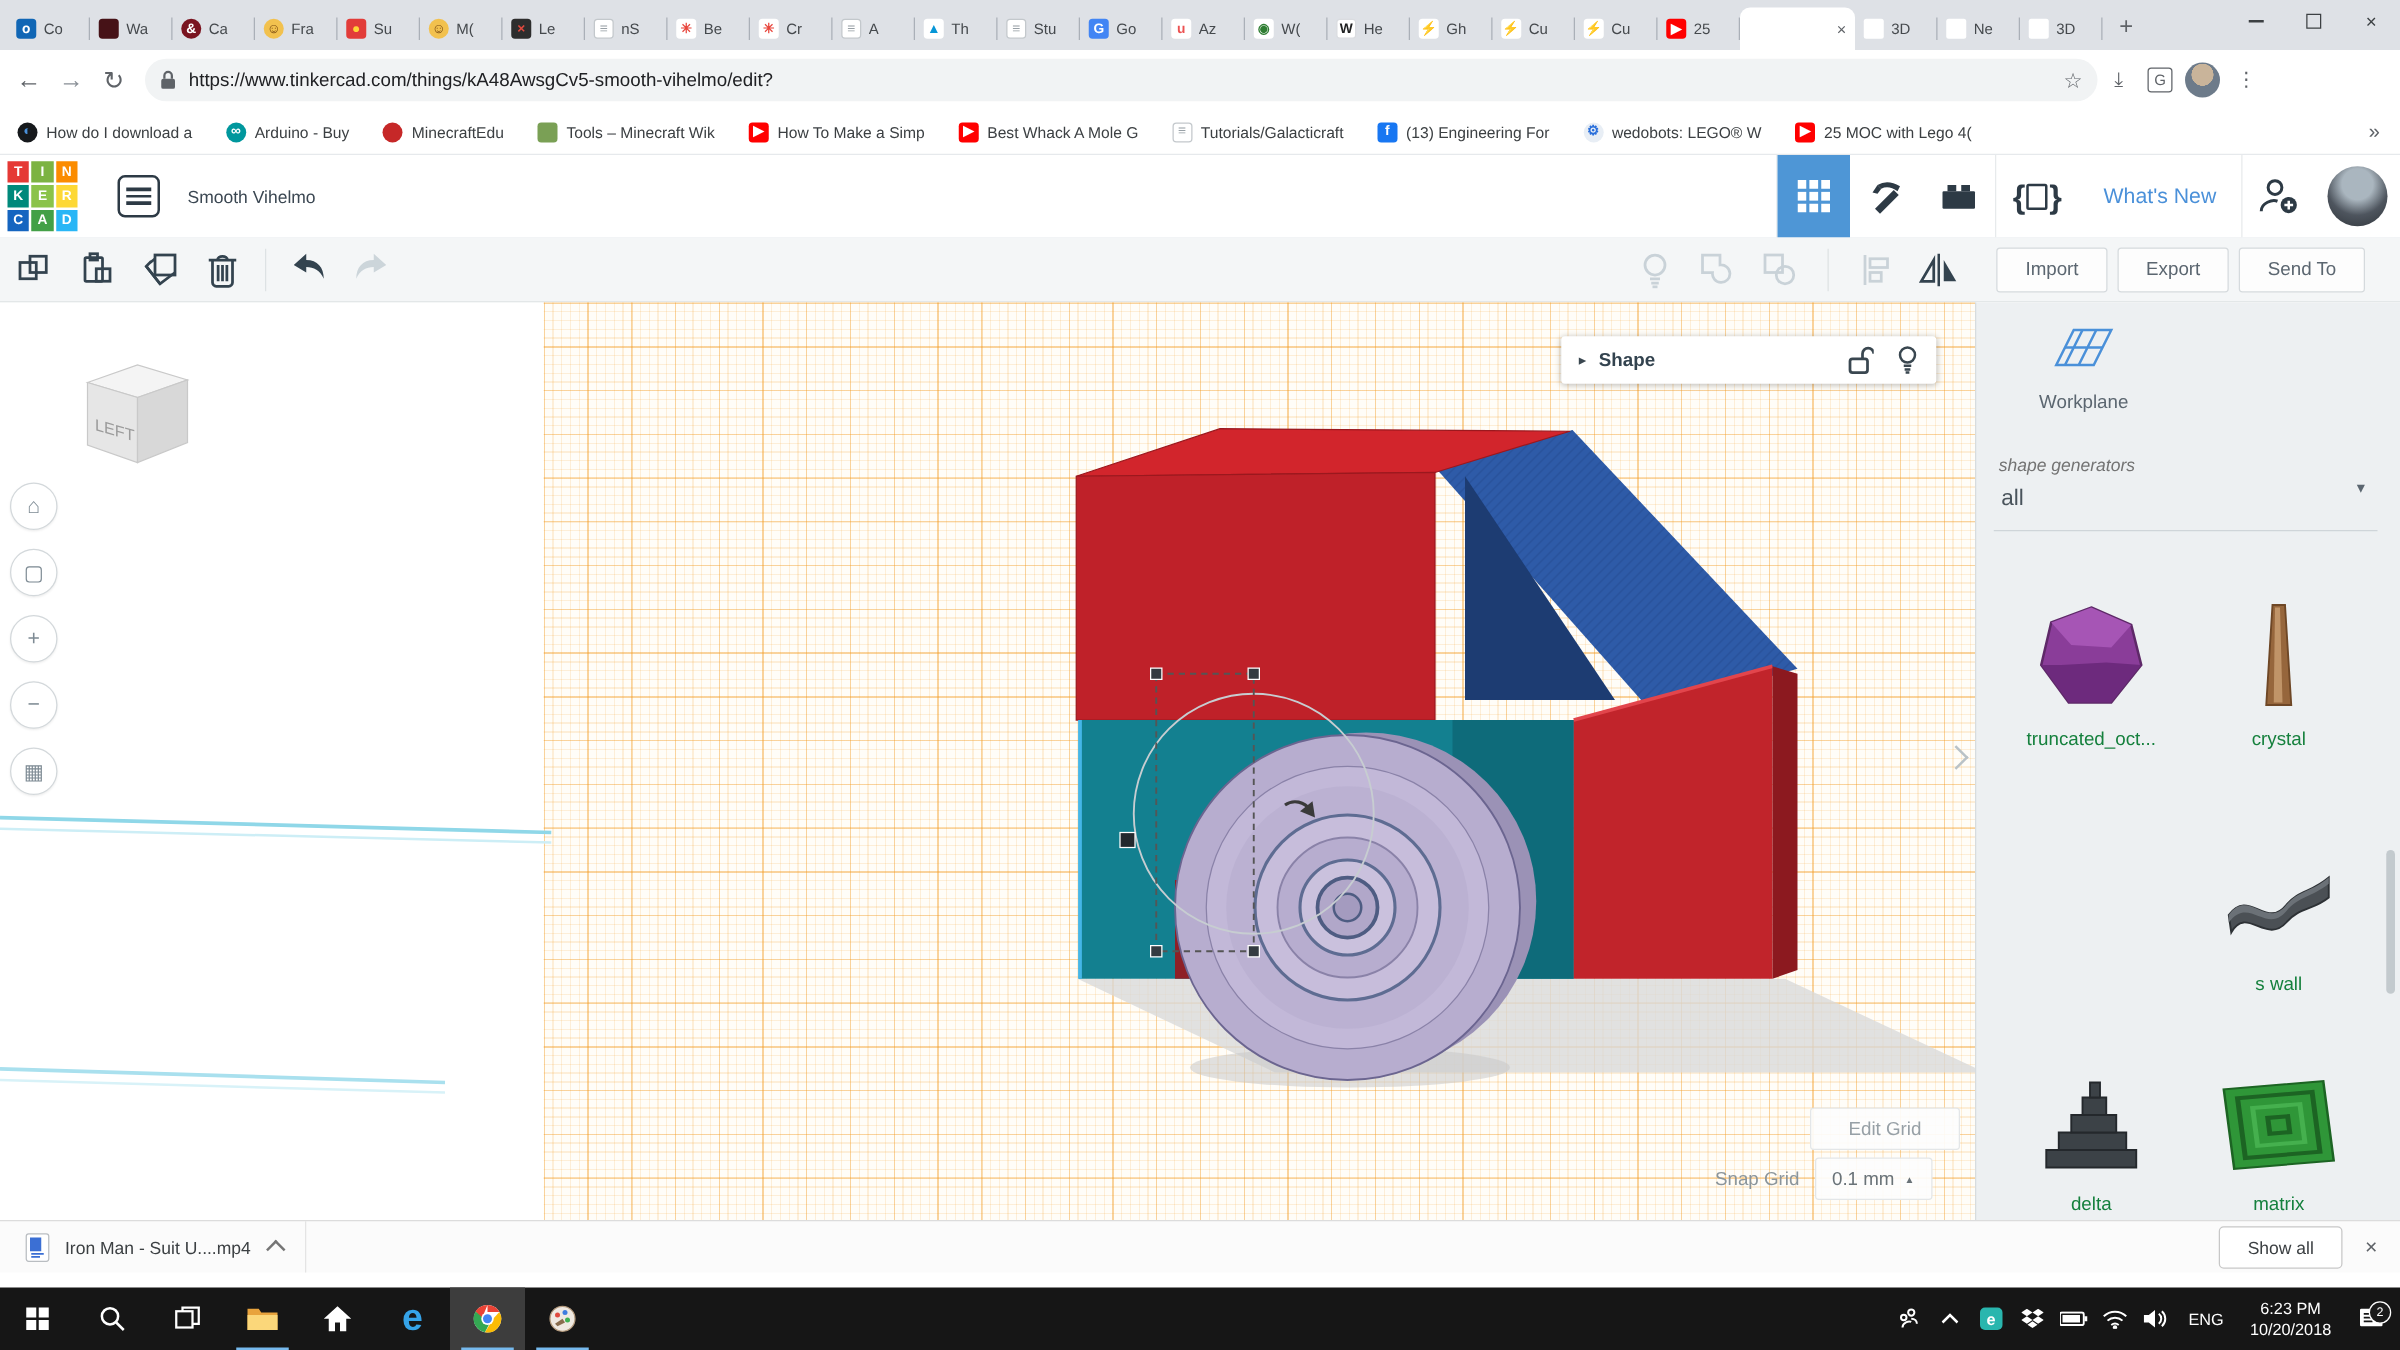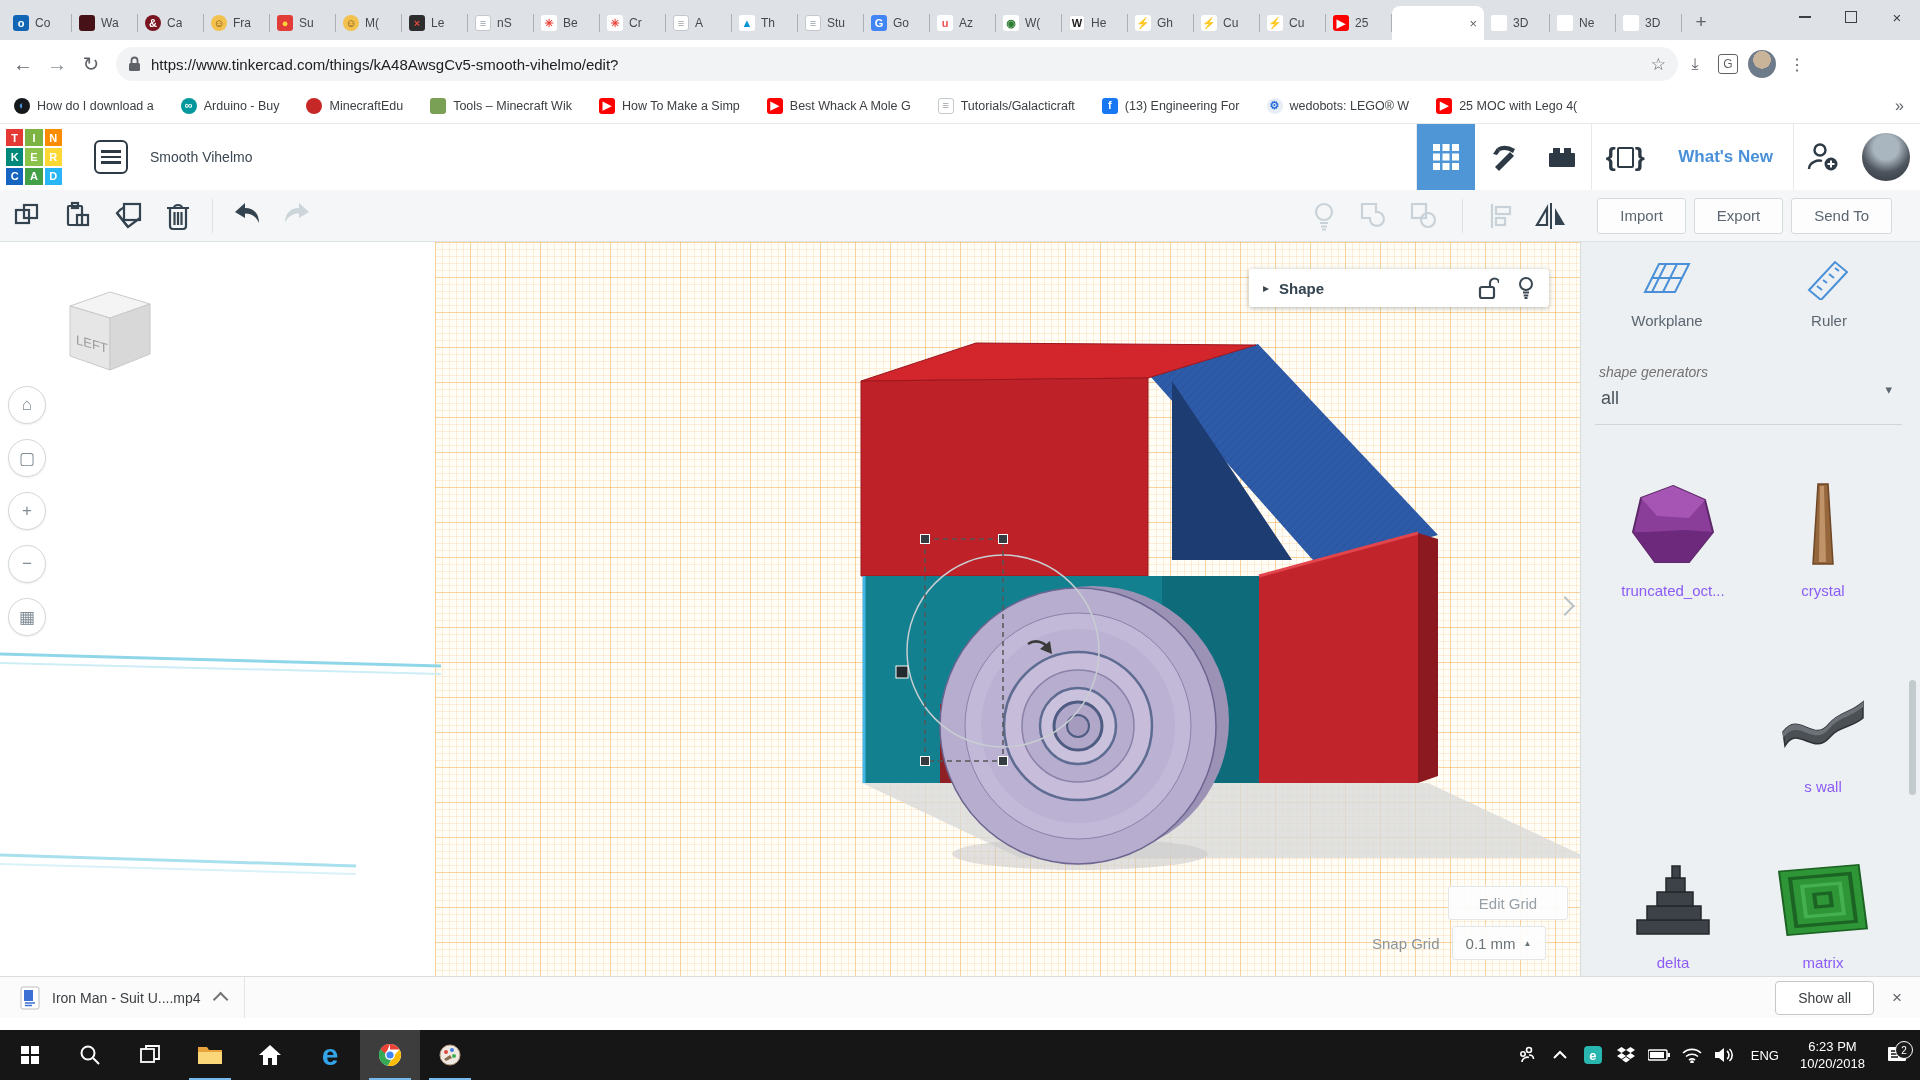--- a/index.html
+++ b/index.html
@@ -40,21 +40,21 @@
   #tcheader{position:absolute;left:0;top:124px;width:1920px;height:66px;background:#fff;border-bottom:1px solid #e4e8ea;display:flex;align-items:center;}
   #tclogo{width:56px;height:56px;margin:0 10px 0 6px;display:grid;grid-template-columns:repeat(3,1fr);grid-template-rows:repeat(3,1fr);gap:2px;}
   #tclogo b{display:flex;align-items:center;justify-content:center;color:#fff;font-size:11px;font-weight:bold;}
   #listbtn{width:34px;height:34px;border:2.5px solid #2d3a45;border-radius:6px;margin:0 22px 0 22px;display:flex;flex-direction:column;justify-content:center;gap:3px;padding:0 5px;box-sizing:border-box;}
   #listbtn i{height:2.5px;background:#2d3a45;display:block;}
   #designtitle{font-size:14px;color:#3b4752;}
   #hdr-right{margin-left:auto;display:flex;align-items:center;height:100%;}
   .hsep{width:1px;height:100%;background:#e7eaec;}
   .hbtn{width:58px;height:100%;display:flex;align-items:center;justify-content:center;}
   #gridbtn{background:#4e96d6;}
-  #whatsnew{font-size:17px;color:#4a90d9;padding:0 20px;white-space:nowrap;font-weight:bold;}
+  #whatsnew{font-size:17px;color:#4a90d9;padding:0 20px;white-space:nowrap;}
   #tcavatar{width:48px;height:48px;border-radius:50%;margin:0 10px;background:radial-gradient(circle at 50% 30%,#aab6bf 0 30%,#4e555e 60%,#2f343a 100%);}
   .braces{font-size:26px;color:#2d3a45;font-weight:bold;line-height:1;}
   .braces .chip{display:inline-block;width:13px;height:17px;border:2px solid #2d3a45;border-radius:2px;vertical-align:-2px;margin:0 1px;}
   
   #tctoolbar{position:absolute;left:0;top:190px;width:1920px;height:52px;background:#f4f6f7;border-bottom:1px solid #dde2e4;display:flex;align-items:center;padding:0 28px 0 12px;box-sizing:border-box;}
   .tbgroup{display:flex;align-items:center;gap:18px;}
   .tsep{width:1px;height:34px;background:#dde2e4;margin:0 4px;}
   .tbtn-ic{width:32px;height:32px;display:flex;align-items:center;justify-content:center;}
   .spacer{flex:1;}
   .tb-btn{height:34px;padding:0 22px;border:1px solid #d5dadd;border-radius:3px;background:#fdfdfd;color:#5b6670;font-size:15px;display:flex;align-items:center;margin-left:8px;}
@@ -83,21 +83,21 @@
   #snapval .up{font-size:8px;color:#6a7378;}
   
   #rpanel{position:absolute;left:1580px;top:0;width:340px;height:734px;background:#edf0f2;border-left:1px solid #d7dcdf;box-sizing:border-box;}
   .ptool{position:absolute;top:14px;width:140px;text-align:center;}
   .ptool .plabel{font-size:15px;color:#5b6670;margin-top:8px;}
   #gen-label{position:absolute;left:18px;top:122px;font-size:14px;color:#737373;font-style:italic;}
   #gen-value{position:absolute;left:20px;top:146px;font-size:18px;color:#4a545c;}
   #gen-caret{position:absolute;right:28px;top:140px;font-size:13px;color:#5b6670;}
   #gen-line{position:absolute;left:14px;right:18px;top:182px;height:1px;background:#cfd5d9;}
   .shape-item{position:absolute;width:140px;text-align:center;}
-  .shape-item .sname{font-size:15px;color:#8b5cf6;margin-top:4px;white-space:nowrap;}
+  .shape-item .sname{font-size:15px;color:#15803d;margin-top:4px;white-space:nowrap;}
   #pscroll{position:absolute;right:4px;top:438px;width:7px;height:115px;border-radius:4px;background:#c3cace;}
   
   #dlbar{position:absolute;left:0;top:976px;width:1920px;height:42px;background:#fbfbfb;border-top:1px solid #dcdcdc;display:flex;align-items:center;box-sizing:border-box;}
   .dlitem{display:flex;align-items:center;gap:12px;padding:0 20px;height:100%;border-right:1px solid #e4e4e4;}
   .dlname{font-size:14px;color:#3c4043;}
   .dlchev{width:9px;height:9px;border-top:2px solid #757575;border-right:2px solid #757575;transform:rotate(-45deg) translateY(3px);}
   #showall{margin-left:auto;height:32px;padding:0 22px;border:1px solid #c7c7c7;border-radius:4px;color:#3c4043;font-size:14px;display:flex;align-items:center;margin-right:18px;background:#fff;}
   #dlclose{font-size:17px;color:#5f6368;margin-right:18px;}
   
   #taskbar{position:absolute;left:0;top:1030px;width:1920px;height:50px;background:#161616;display:flex;align-items:stretch;}
@@ -598,27 +598,20 @@
     </div>
 
     <div id="rpanel">
       <div class="ptool" style="left:16px">
         <svg width="52" height="44" viewBox="0 0 52 44" fill="none" stroke="#4a90d9" stroke-width="2">
           <polygon points="4,36 18,8 48,8 34,36"></polygon>
             <path d="M11 22 h30 M25 8 L11 36 M36 8 L22 36"></path>
           </svg>
         <div class="plabel">Workplane</div>
       </div>
-      <div class="ptool" style="left:178px">
-        <svg width="52" height="44" viewBox="0 0 52 44" fill="none" stroke="#4a90d9" stroke-width="2">
-          <polygon points="6,34 32,6 44,16 18,44"></polygon>
-            <path d="M14 30 l5 4 M20 24 l4 3 M26 18 l5 4 M32 12 l4 3"></path>
-          </svg>
-        <div class="plabel">Ruler</div>
-      </div>
       <div id="gen-label">shape generators</div>
       <div id="gen-value">all</div>
       <div id="gen-caret">▾</div>
       <div id="gen-line"></div>
 
       <div class="shape-item" style="left:22px;top:236px">
         <svg width="96" height="96" viewBox="0 0 96 96">
           <polygon points="48,8 80,22 88,54 64,84 30,84 8,54 16,20" fill="#8a3d99" stroke="#5e2968" stroke-width="2"></polygon>
           <polygon points="48,8 80,22 64,40 32,38 16,20" fill="#a655b5"></polygon>
           <polygon points="30,84 64,84 88,54 60,52 24,54 8,54" fill="#6d2a7d"></polygon>

